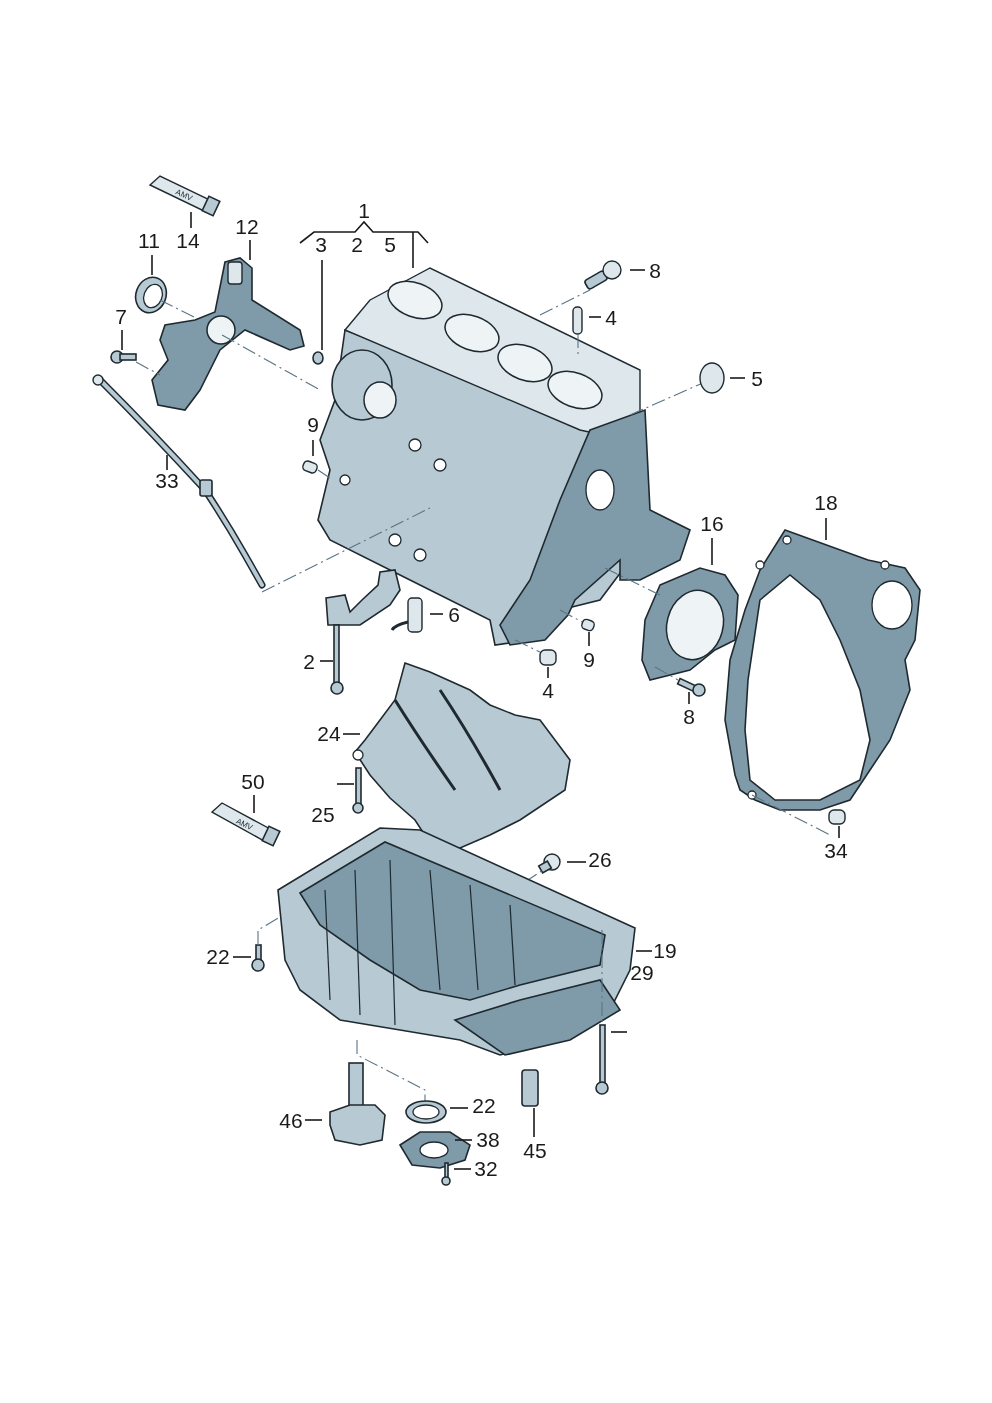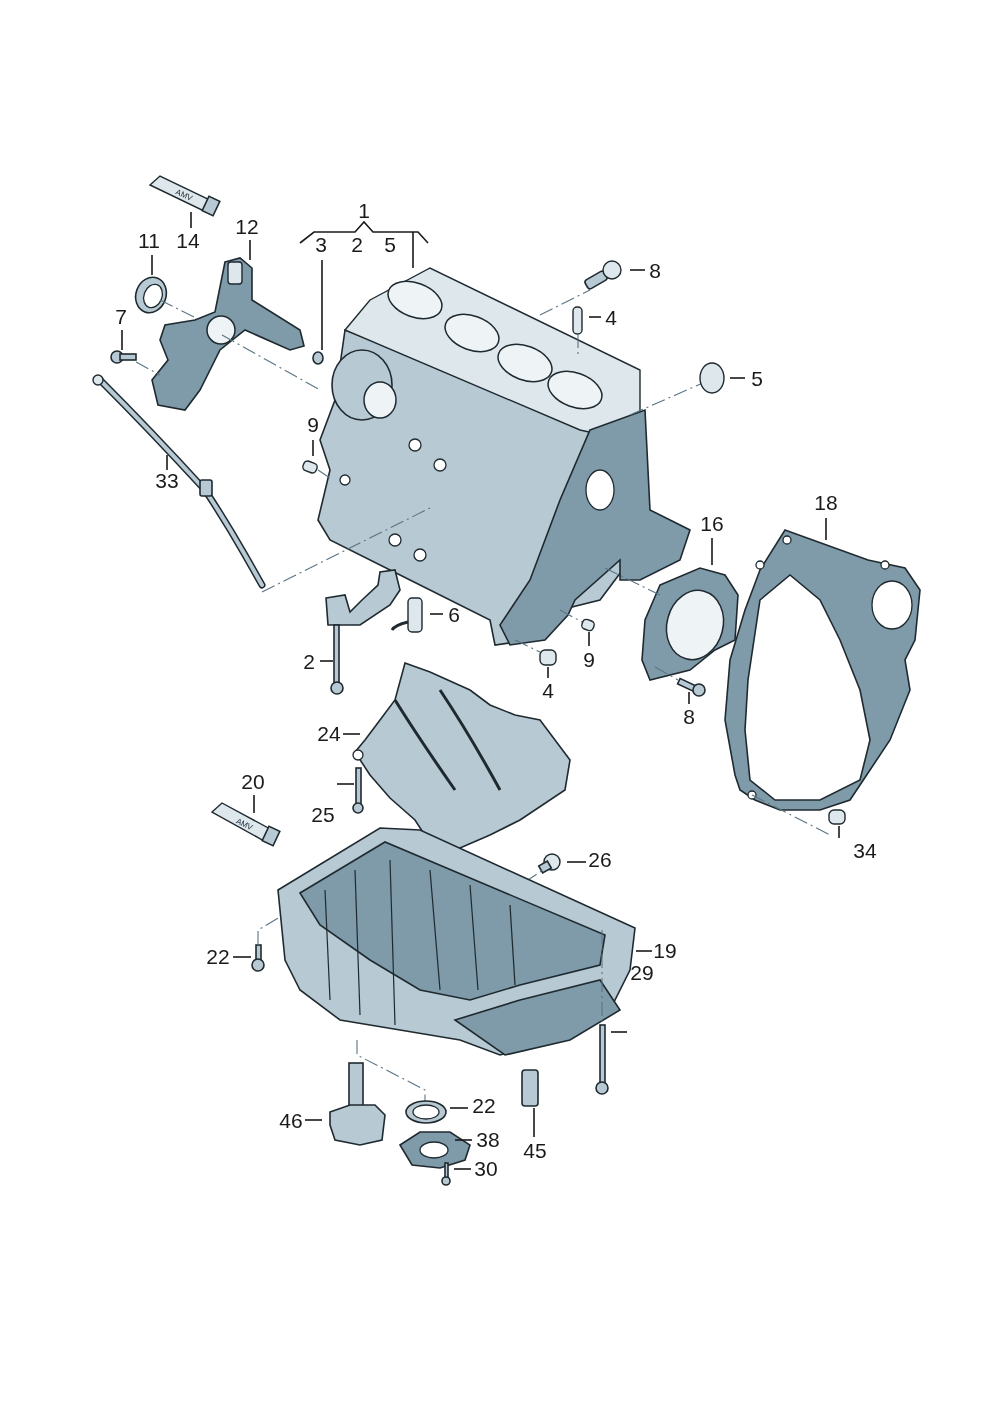--- a/index.html
+++ b/index.html
@@ -277,23 +277,23 @@
 <div class="callout" style="left:167px;top:480px">33</div>
 <div class="callout" style="left:826px;top:502px">18</div>
 <div class="callout" style="left:712px;top:523px">16</div>
 <div class="callout" style="left:454px;top:614px">6</div>
 <div class="callout" style="left:589px;top:659px">9</div>
 <div class="callout" style="left:309px;top:661px">2</div>
 <div class="callout" style="left:548px;top:690px">4</div>
 <div class="callout" style="left:689px;top:716px">8</div>
 <div class="callout" style="left:329px;top:733px">24</div>
 <div class="callout" style="left:323px;top:814px">25</div>
-<div class="callout" style="left:253px;top:781px">20</div>
-<div class="callout" style="left:865px;top:850px">34</div>
+<div class="callout" style="left:253px;top:781px">50</div>
+<div class="callout" style="left:836px;top:850px">34</div>
 <div class="callout" style="left:600px;top:859px">26</div>
 <div class="callout" style="left:665px;top:950px">19</div>
 <div class="callout" style="left:218px;top:956px">22</div>
 <div class="callout" style="left:642px;top:972px">29</div>
 <div class="callout" style="left:484px;top:1105px">22</div>
 <div class="callout" style="left:291px;top:1120px">46</div>
 <div class="callout" style="left:488px;top:1139px">38</div>
 <div class="callout" style="left:535px;top:1150px">45</div>
-<div class="callout" style="left:486px;top:1168px">30</div>
+<div class="callout" style="left:486px;top:1168px">32</div>
 
 </body></html>

